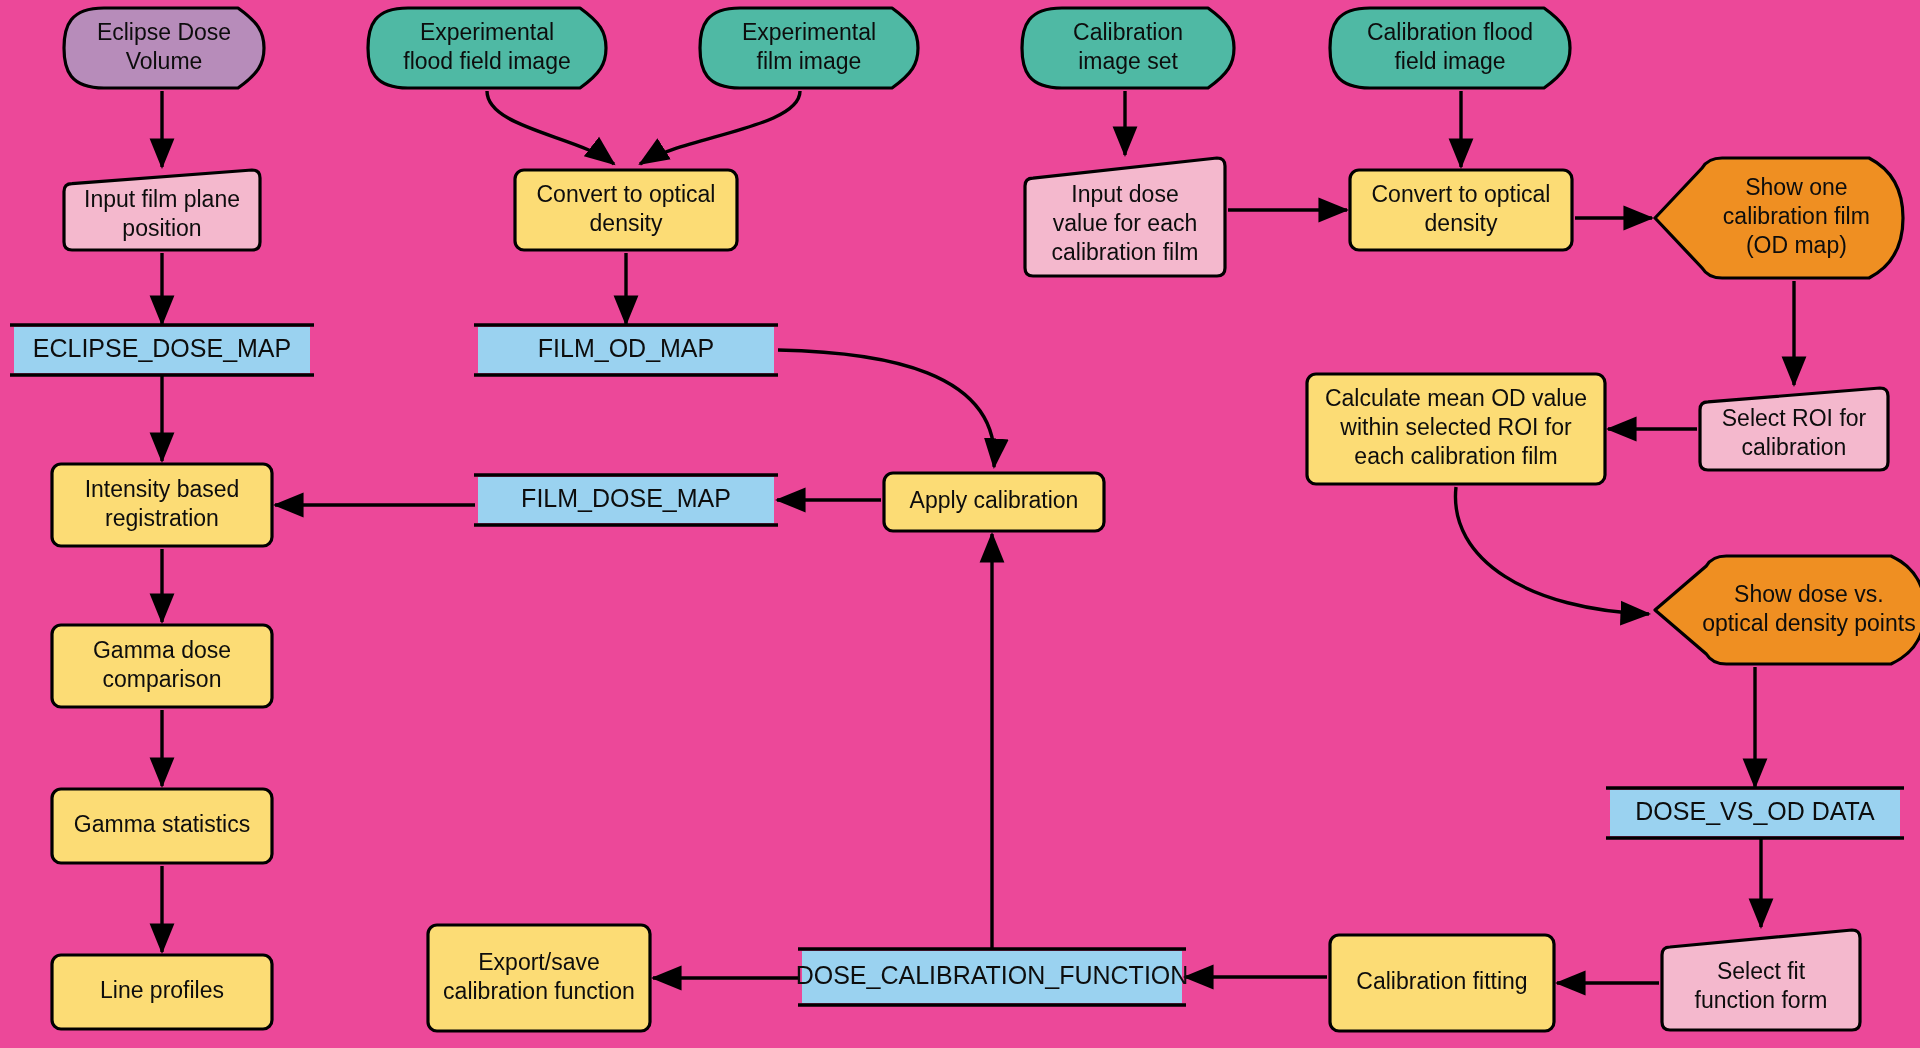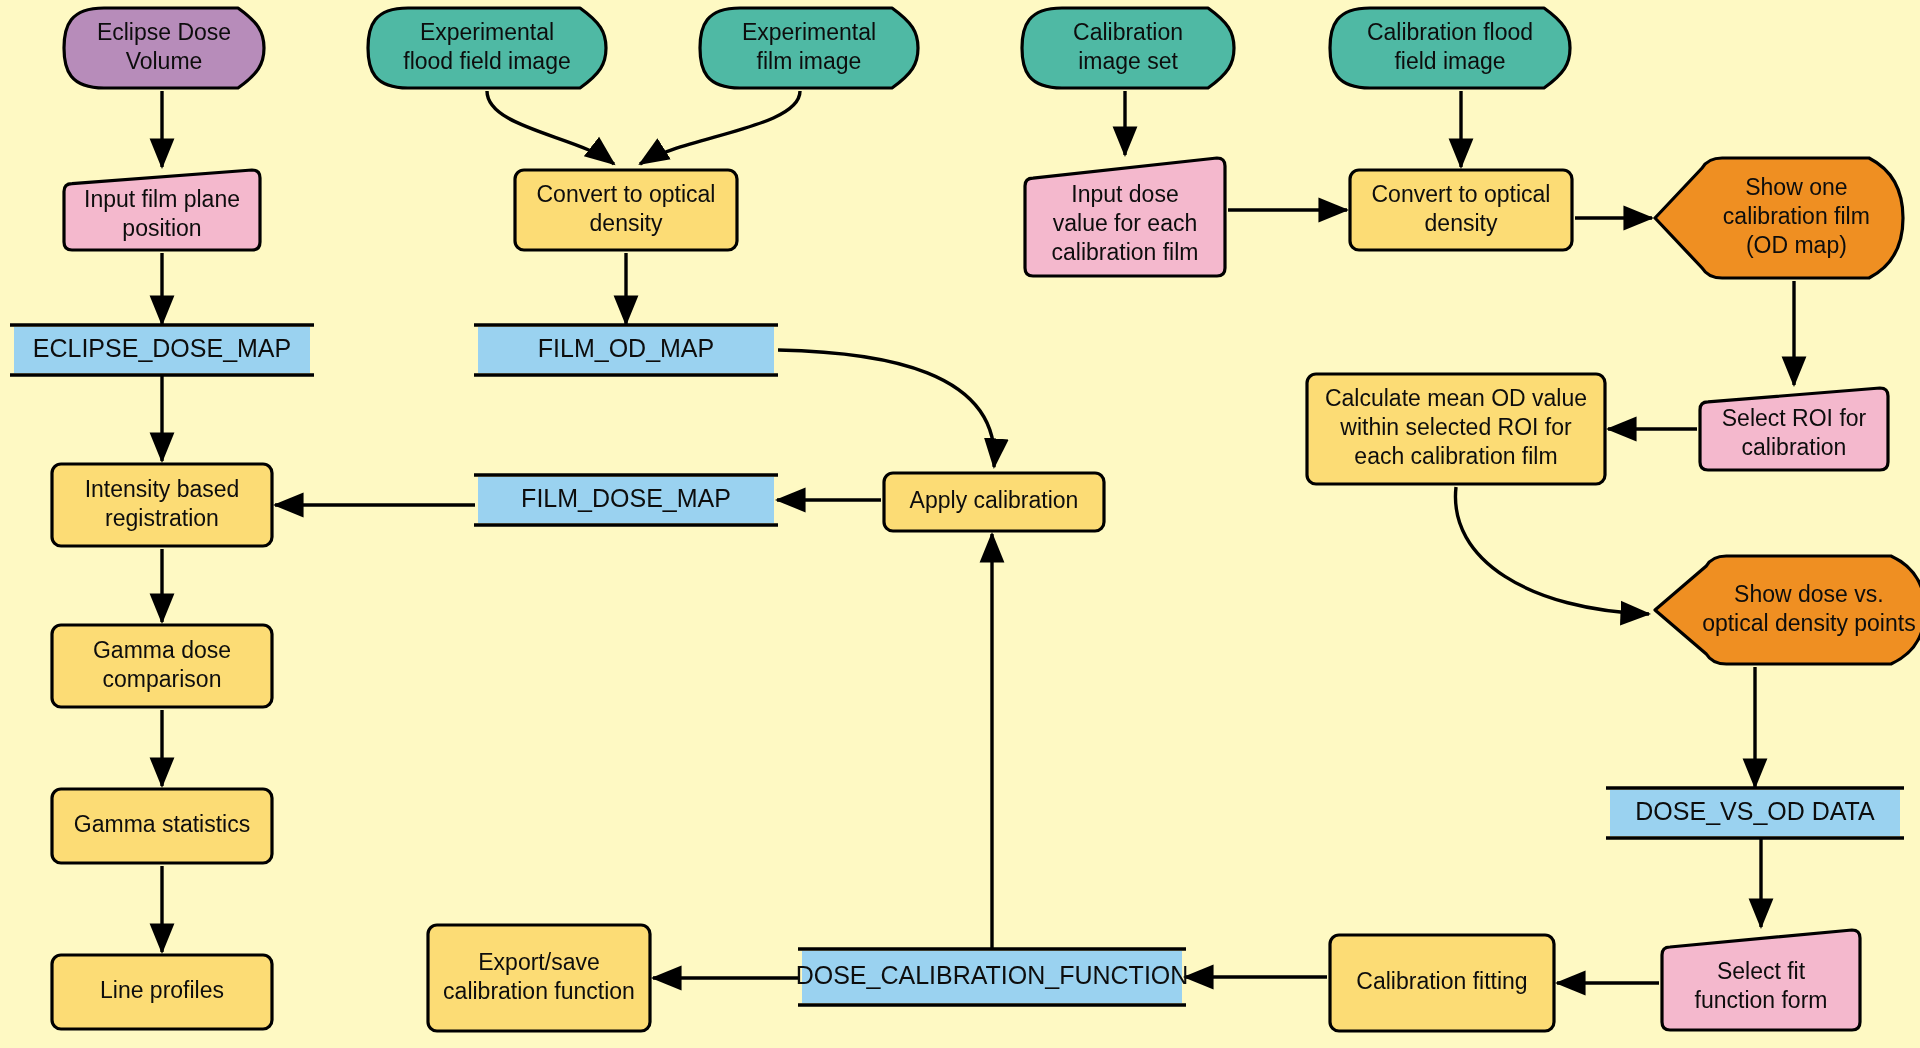--- a/index.html
+++ b/index.html
@@ -10,21 +10,21 @@
   body {
     width: 1920px;
     height: 1048px;
     font-family: "Liberation Sans", sans-serif;
     overflow: hidden;
   }
   #canvas {
     position: relative;
     width: 1920px;
     height: 1048px;
-    background: #fef9c3;
+    background: #ec4899;
   }
   svg#flow {
     position: absolute;
     top: 0; left: 0;
     width: 1920px;
     height: 1048px;
   }
   .shape-path {
     stroke: #000000;
     stroke-width: 3.2;

